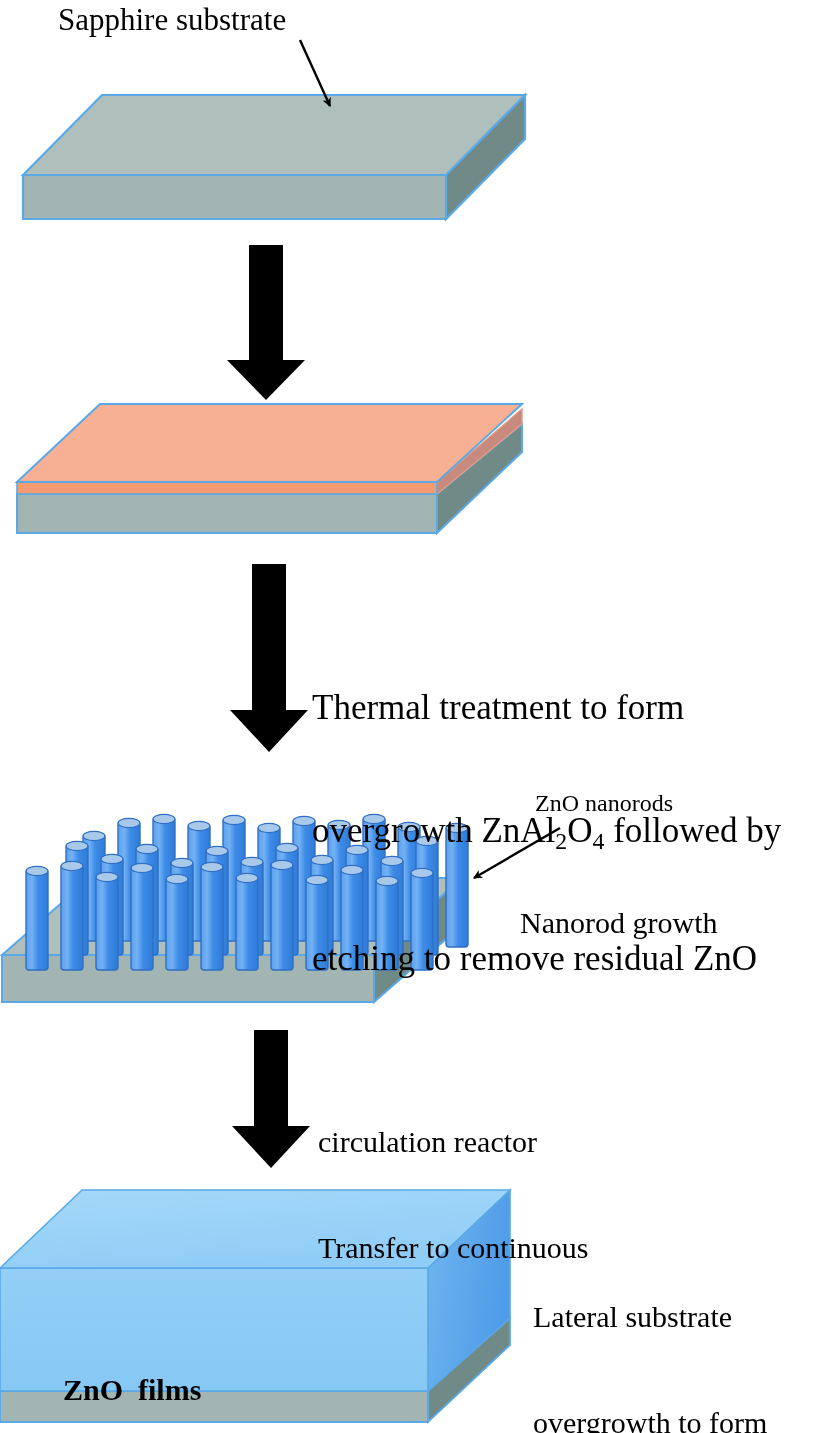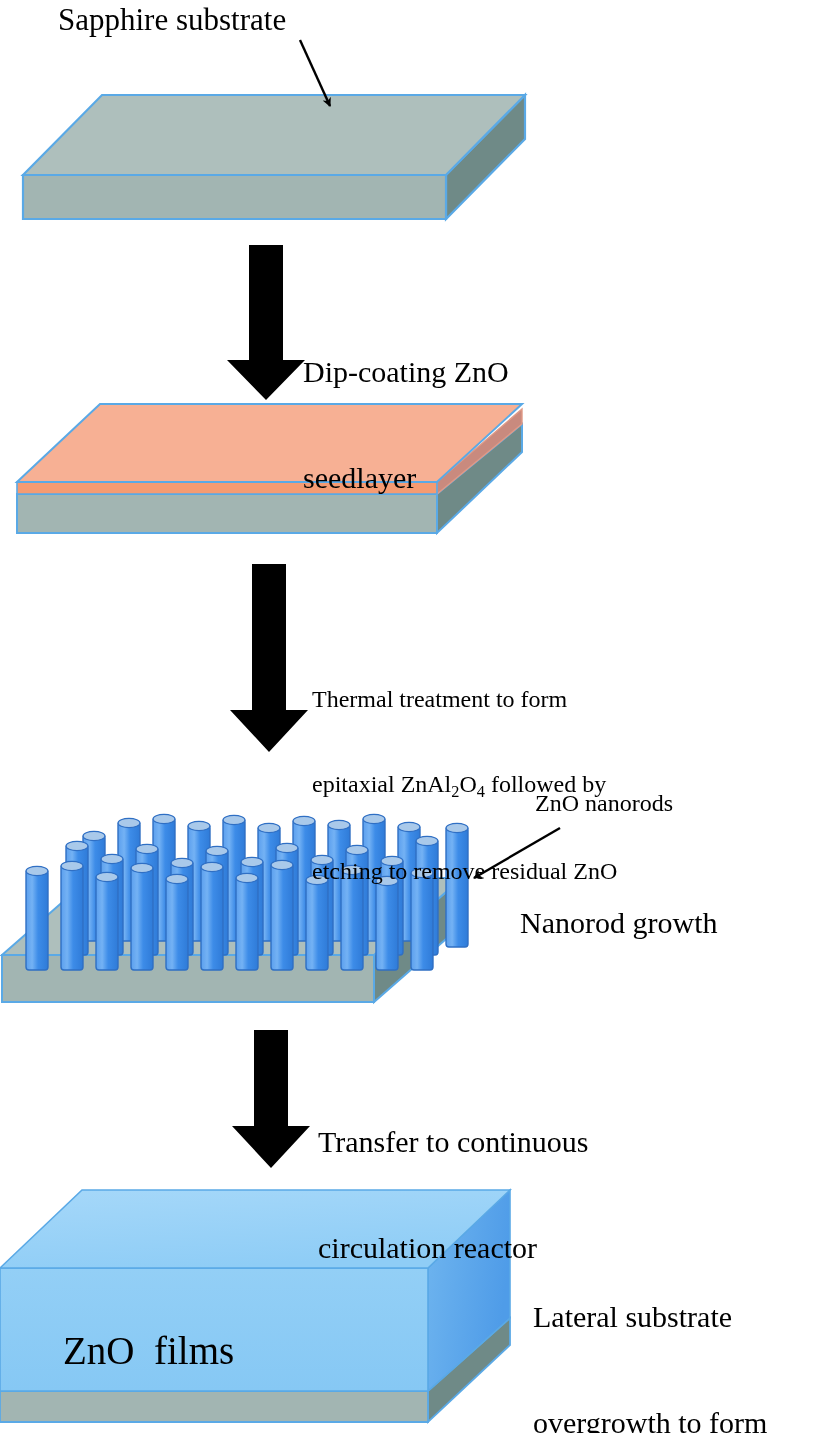--- a/index.html
+++ b/index.html
@@ -35,36 +35,36 @@
     white-space: pre;
     line-height: 1.18;
   }
   .lbl-sapphire {
     left: 58px;  top: 2px;  font-size: 31px;
   }
   .lbl-dip {
     left: 303px; top: 283px; font-size: 30px;
   }
   .lbl-thermal {
-    left: 312px; top: 628px; font-size: 24px;
+    left: 312px; top: 604px; font-size: 35px;
   }
   .lbl-nanorods {
     left: 535px; top: 789px; font-size: 24px;
   }
   .lbl-nanogrowth {
     left: 520px; top: 905px; font-size: 30px; text-align: right;
   }
   .lbl-transfer {
     left: 318px; top: 1053px; font-size: 30px;
   }
   .lbl-lateral {
     left: 533px; top: 1228px; font-size: 30px;
   }
   .lbl-znofilms {
-    left: 63px;  top: 1328px; font-size: 39px;
+    left: 63px;  top: 1372px; font-size: 30px; font-weight: bold;
   }
   .sub {
     font-size: 0.68em;
     vertical-align: -0.28em;
   }
 </style>
 </head>
 <body>
 
 <div id="stage">
@@ -284,38 +284,34 @@
       <polygon points="0,1391 428,1391 428,1422 0,1422" fill="#a2b5b2" stroke="#5aa9e6" stroke-width="1.8"></polygon>
 
       <polygon points="428,1268 510,1190 510,1318 428,1391" fill="url(#gradFilmRight)" stroke="#5aa9e6" stroke-width="1.6"></polygon>
       <polygon points="0,1268 428,1268 428,1391 0,1391" fill="url(#gradFilmFront)" stroke="#5aa9e6" stroke-width="1.6"></polygon>
       <polygon points="0,1268 82,1190 510,1190 428,1268" fill="url(#gradFilmTop)" stroke="#5aa9e6" stroke-width="1.6"></polygon>
     </g>
   </svg>
 
   <div class="label lbl-sapphire">Sapphire substrate</div>
 
-  <div class="label lbl-dip">
-    <div>Dip-coating ZnO</div>
-    <div>seedlayer</div>
-  </div>
 
   <div class="label lbl-thermal">
     <div>Thermal treatment to form</div>
-    <div><span>epitaxial ZnAl</span><span class="sub">2</span><span>O</span><span class="sub">4</span><span> followed by</span></div>
+    <div><span>overgrowth ZnAl</span><span class="sub">2</span><span>O</span><span class="sub">4</span><span> followed by</span></div>
     <div>etching to remove residual ZnO</div>
   </div>
 
   <div class="label lbl-nanorods">ZnO nanorods</div>
 
   <div class="label lbl-nanogrowth">Nanorod growth</div>
 
   <div class="label lbl-transfer">
+    <div>circulation reactor</div>
     <div>Transfer to continuous</div>
-    <div>circulation reactor</div>
   </div>
 
   <div class="label lbl-lateral">
     <div>Lateral substrate</div>
     <div>overgrowth to form</div>
     
   </div>
 
   <div class="label lbl-znofilms">ZnO  films</div>
 

